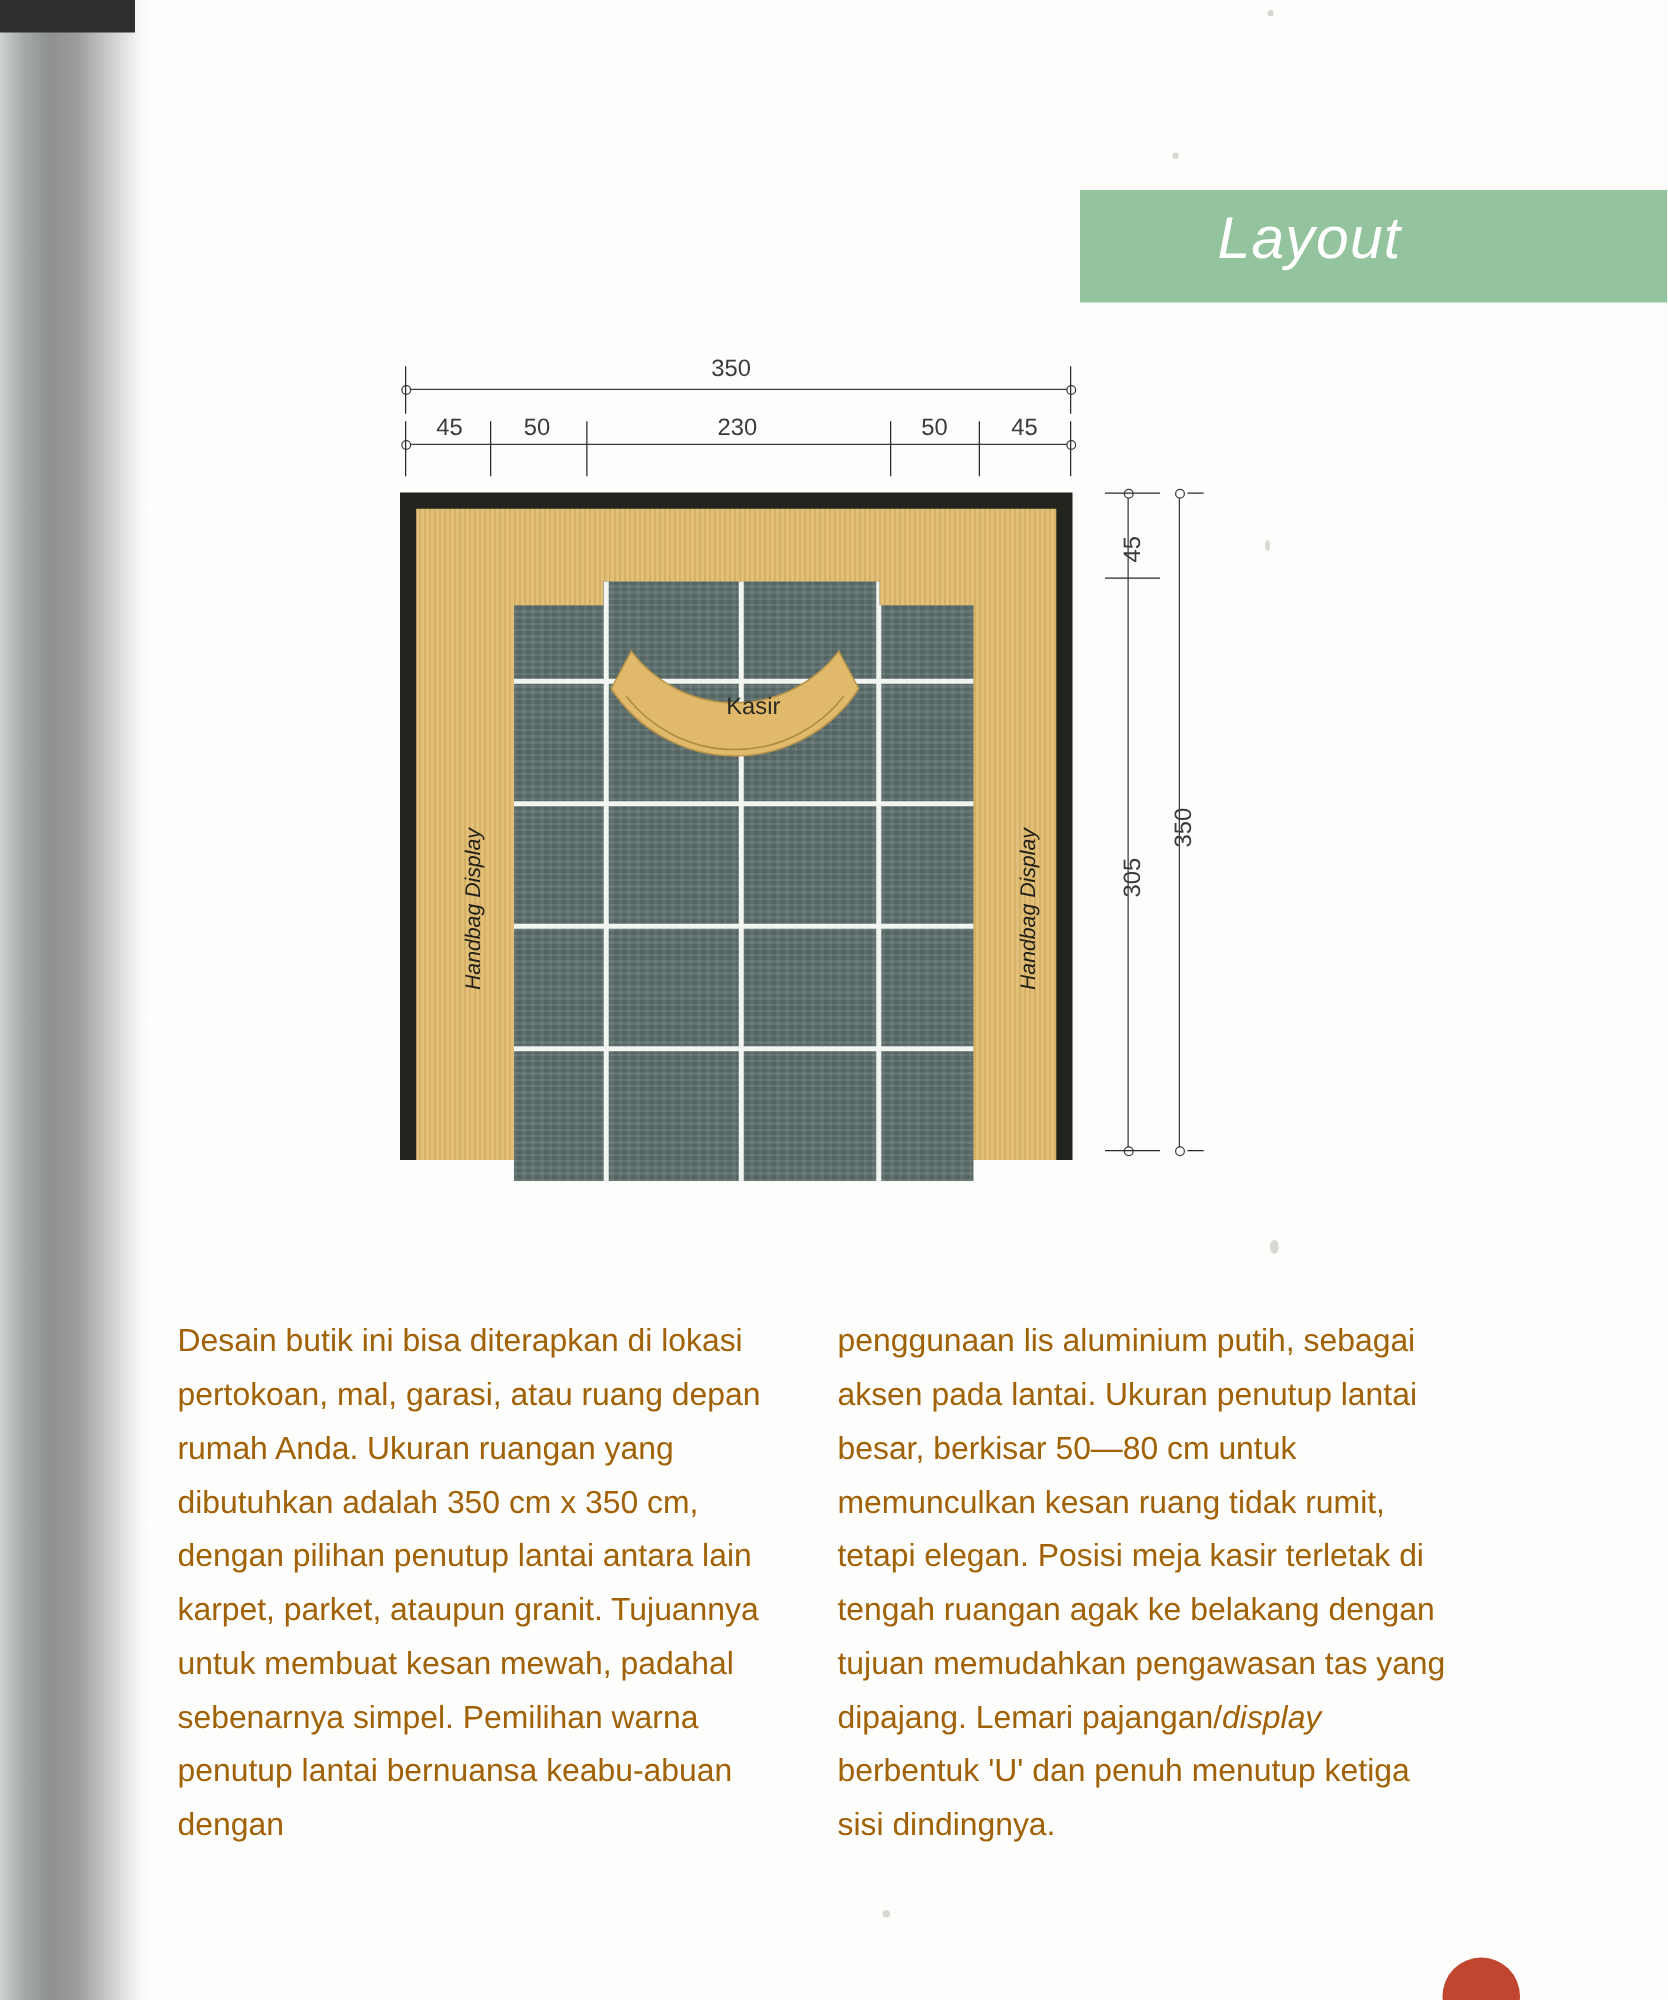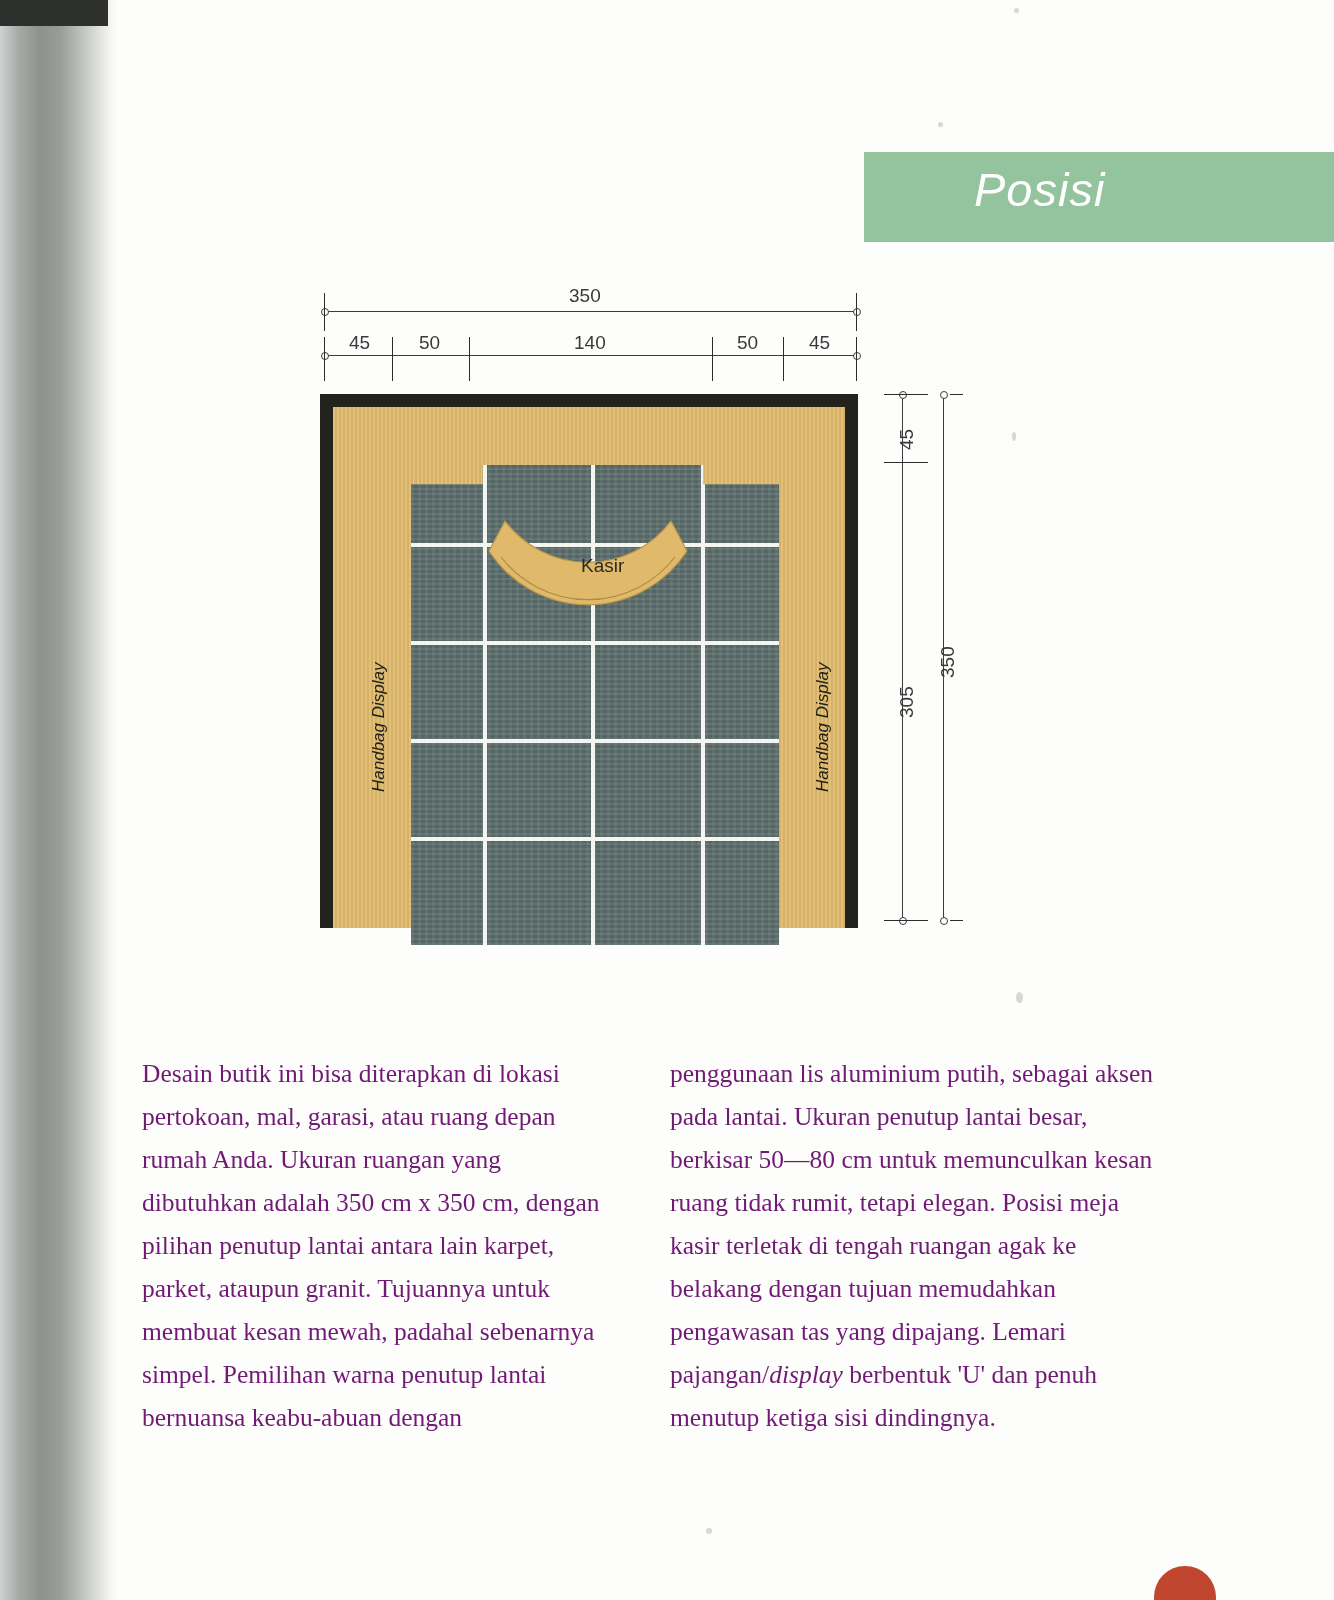--- a/index.html
+++ b/index.html
@@ -197,22 +197,22 @@
     letter-spacing: -0.4px;
     font-family: "Liberation Sans", sans-serif;
   }
 
   
   .col {
     position: absolute;
     top: 1052px;
     font-size: 25.5px;
     line-height: 43px;
-    color: #701a75;
-    font-family: Liberation Serif, serif;
+    color: #a16207;
+    font-family: Liberation Sans, sans-serif;
   }
   .col-left  { left: 142px; width: 470px; }
   .col-right { left: 670px; width: 490px; }
   .col p { margin: 0; }
   .col em { font-style: italic; }
 </style>
 </head>
 <body>
 
 <div id="page">
@@ -220,21 +220,21 @@
   <div class="gutter-shadow"></div>
   <div class="top-edge-dark"></div>
   <div class="scan-speck" style="left:1014px;top:8px;width:5px;height:5px;"></div>
   <div class="scan-speck" style="left:938px;top:122px;width:5px;height:5px;"></div>
   <div class="scan-speck" style="left:1012px;top:432px;width:4px;height:9px;"></div>
   <div class="scan-speck" style="left:1016px;top:992px;width:7px;height:11px;"></div>
   <div class="scan-speck" style="left:706px;top:1528px;width:6px;height:6px;"></div>
   <div class="page-badge"></div>
 
   <div class="header-band">
-    <div class="header-title">Posisi</div>
+    <div class="header-title">Layout</div>
   </div>
 
   <div class="dims-top">
 
     <div class="dim-line" style="left:4px; top:26px; width:532px;"></div>
     <div class="dim-dot" style="left:1px; top:23px;"></div>
     <div class="dim-dot" style="left:533px; top:23px;"></div>
     <div class="dim-tick" style="left:4px; top:8px; height:38px;"></div>
     <div class="dim-tick" style="left:536px; top:8px; height:38px;"></div>
     <div class="dim-label" style="left:249px; top:0px;">350</div>
@@ -245,21 +245,21 @@
 
     <div class="dim-tick" style="left:4px;   top:52px; height:44px;"></div>
     <div class="dim-tick" style="left:72px;  top:52px; height:44px;"></div>
     <div class="dim-tick" style="left:149px; top:52px; height:44px;"></div>
     <div class="dim-tick" style="left:392px; top:52px; height:44px;"></div>
     <div class="dim-tick" style="left:463px; top:52px; height:44px;"></div>
     <div class="dim-tick" style="left:536px; top:52px; height:44px;"></div>
 
     <div class="dim-label" style="left:29px;  top:47px;">45</div>
     <div class="dim-label" style="left:99px;  top:47px;">50</div>
-    <div class="dim-label" style="left:254px; top:47px;">140</div>
+    <div class="dim-label" style="left:254px; top:47px;">230</div>
     <div class="dim-label" style="left:417px; top:47px;">50</div>
     <div class="dim-label" style="left:489px; top:47px;">45</div>
   </div>
 
   <div class="dims-right">
 
     <div class="dim-vline" style="left:34px; top:6px; height:528px;"></div>
     <div class="dim-dot" style="left:31px; top:3px;"></div>
     <div class="dim-dot" style="left:31px; top:529px;"></div>
     <div class="dim-htick" style="left:16px; top:6px;  width:44px;"></div>

